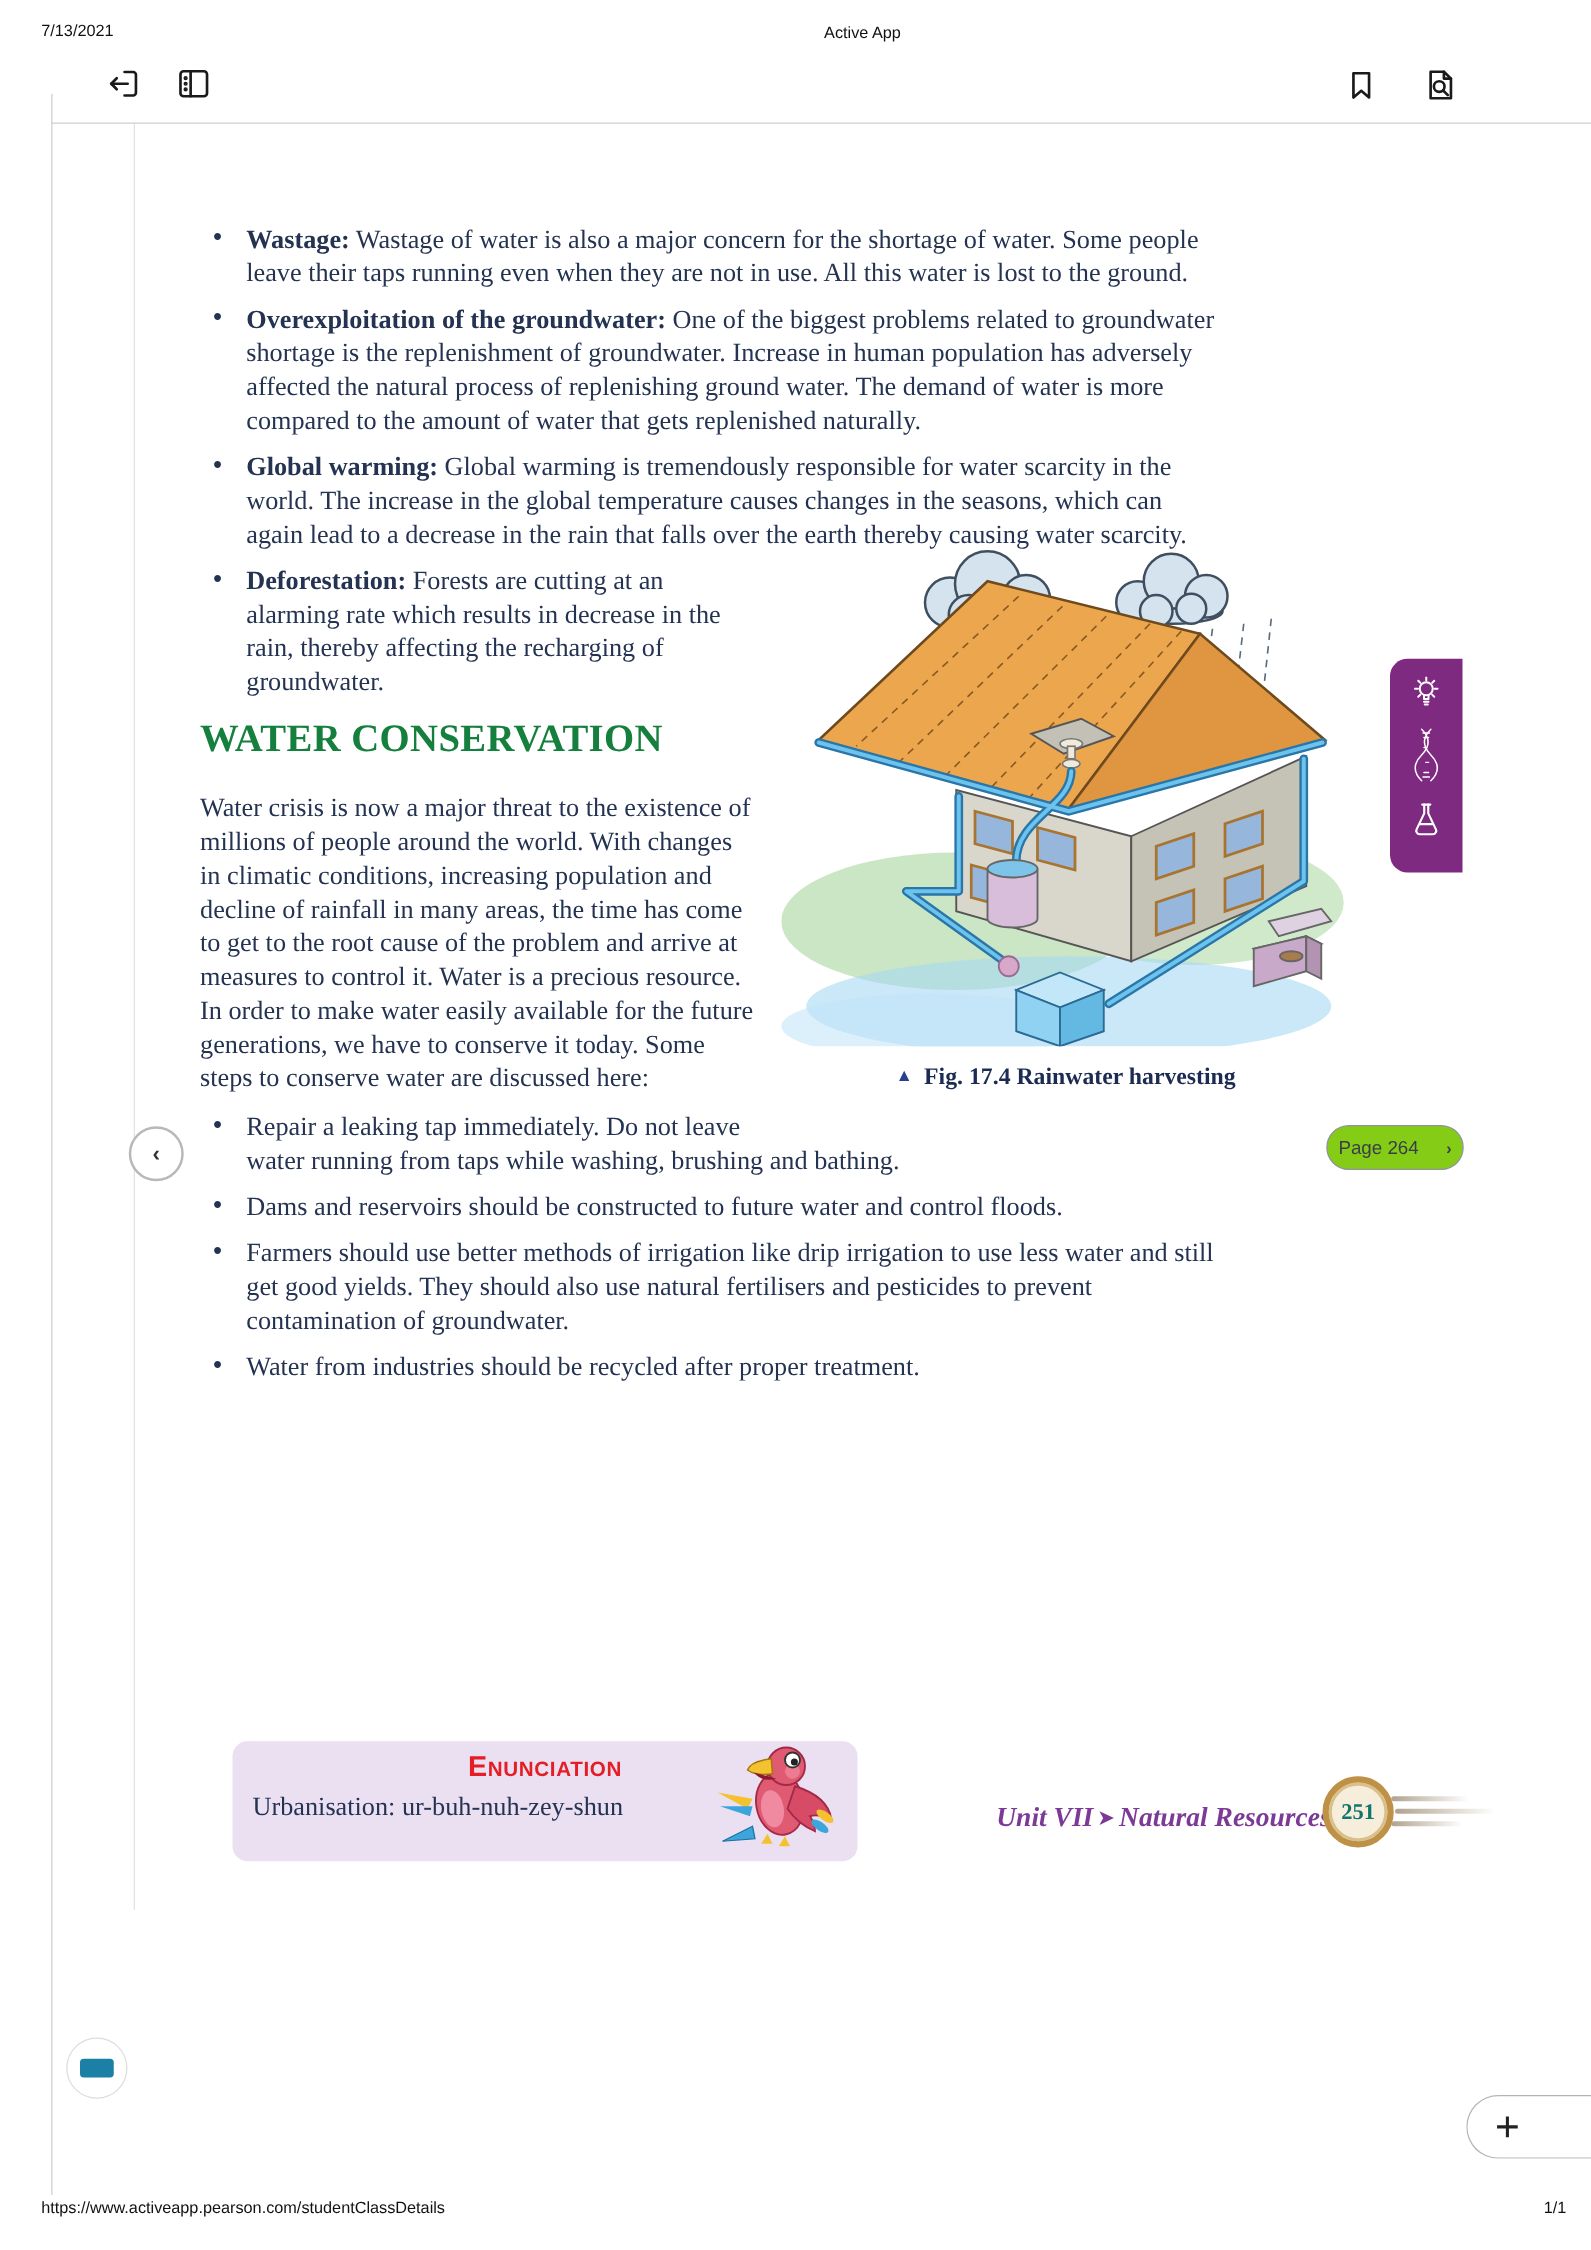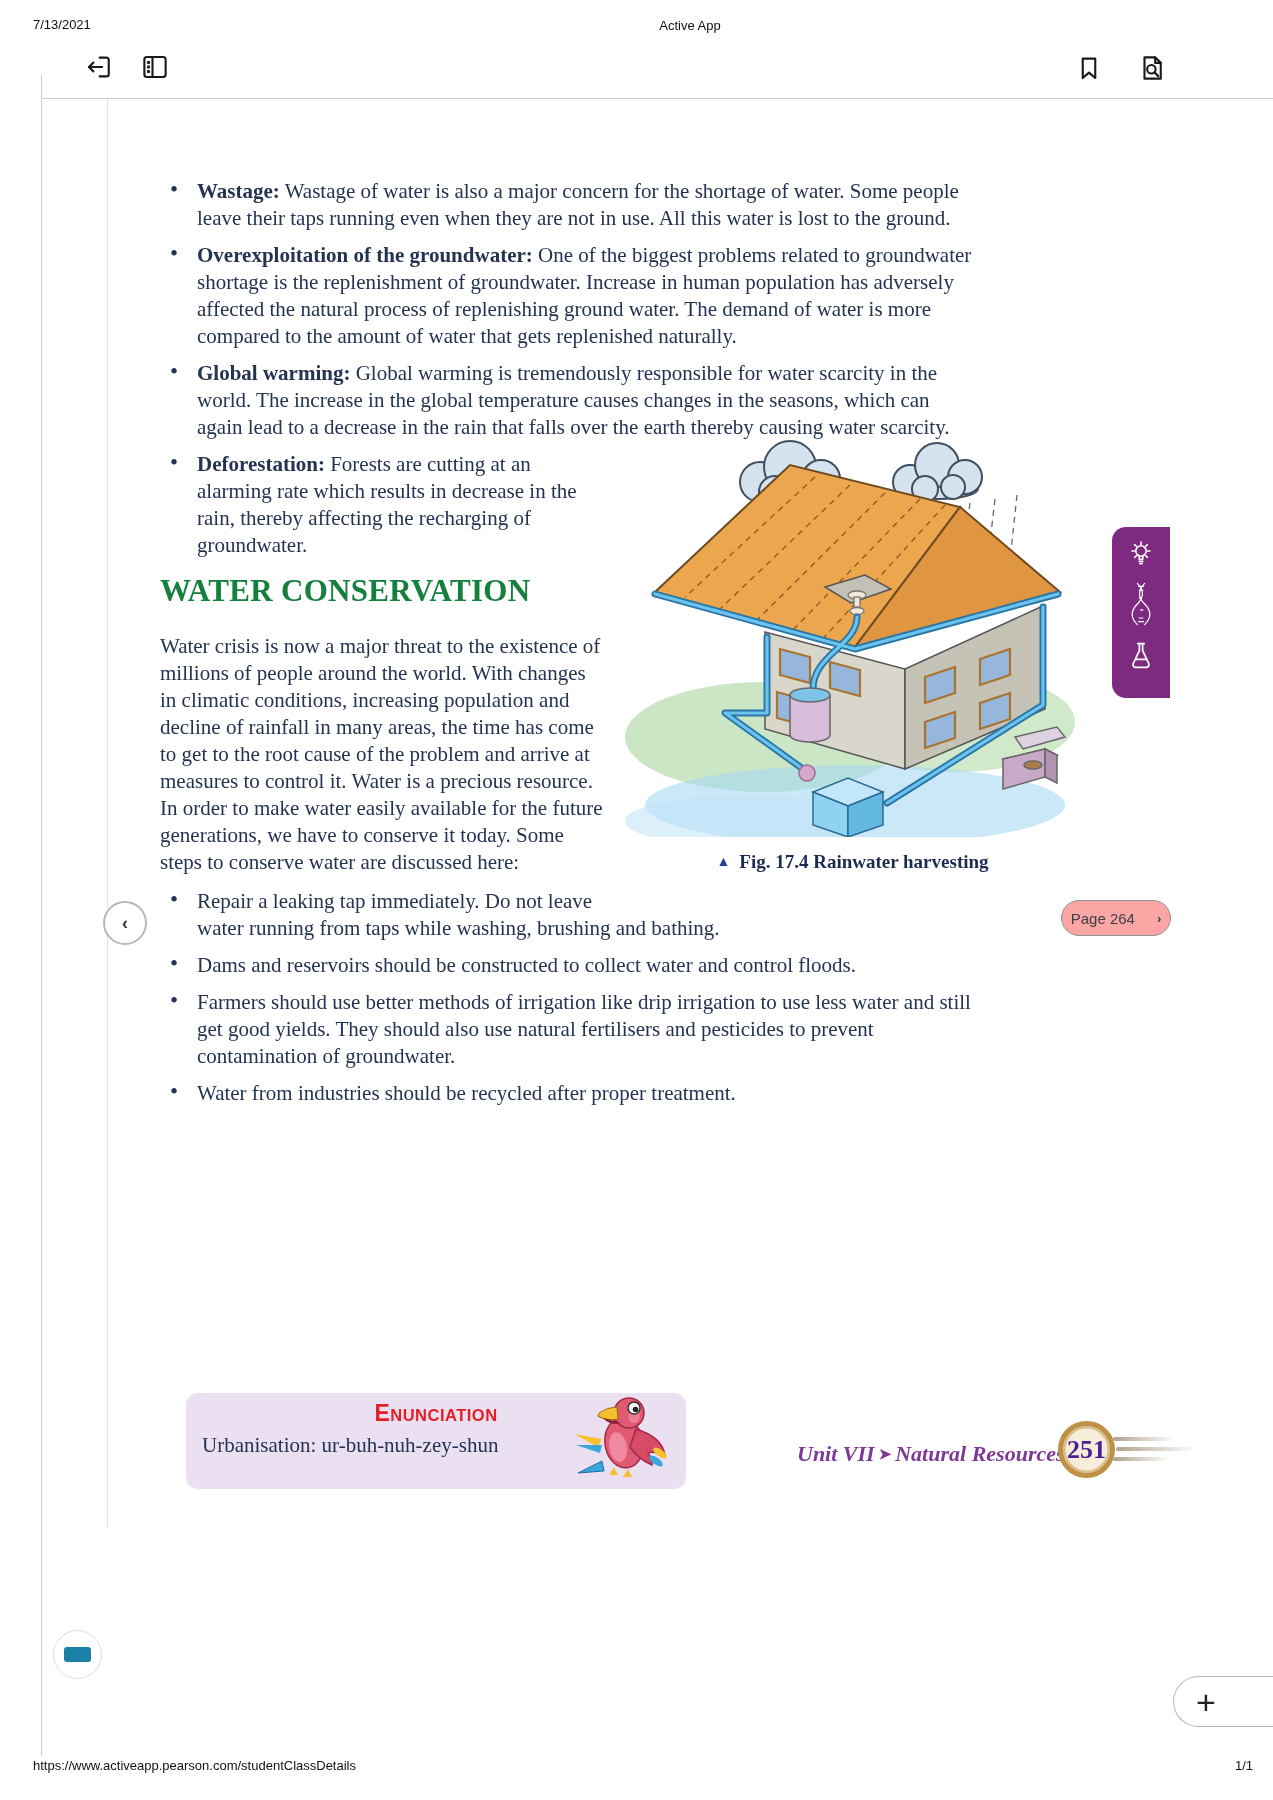--- a/index.html
+++ b/index.html
@@ -41,35 +41,35 @@
   .enun-head .big{font-size:23px;letter-spacing:.5px;}
   .enun-head .rest{font-size:16.5px;letter-spacing:.5px;}
   .enun-text{position:absolute;left:16px;top:40px;font-size:21px;color:#253352;}
   .parrot{position:absolute;left:384px;top:-6px;width:104px;height:100px;}
   
   .unit-footer{position:absolute;left:797px;top:1441px;font-size:22px;font-style:italic;font-weight:bold;color:#7c3a96;}
   .unit-footer .arrow{font-style:normal;font-size:15px;vertical-align:2px;padding:0 4px;}
   .badge{position:absolute;left:1058px;top:1421px;width:57px;height:57px;border-radius:50%;
     border:5px solid #bf9146;box-sizing:border-box;background:#f6eedb;
     box-shadow:inset 0 0 0 2.5px #d9c08a;display:flex;align-items:center;justify-content:center;}
-  .badge span{font-size:26px;font-weight:bold;color:#4c1d95;}
+  .badge span{font-size:18px;font-weight:bold;color:#0f766e;}
   .speed{position:absolute;height:4px;border-radius:2px;background:linear-gradient(to right,#b0a38e,rgba(176,163,142,0));}
   .sp1{left:1113px;top:1437px;width:62px;}
   .sp2{left:1116px;top:1447px;width:80px;}
   .sp3{left:1113px;top:1457px;width:57px;}
   
   .tool-tab{position:absolute;left:1112px;top:527px;width:58px;height:171px;background:#7e2a80;
     border-radius:14px 0 0 14px;display:flex;flex-direction:column;align-items:center;padding-top:14px;box-sizing:border-box;cursor:pointer;}
   .tool-tab svg{stroke:#fff;fill:none;stroke-width:1.6;stroke-linecap:round;stroke-linejoin:round;}
   
   .prev-btn{position:absolute;left:103px;top:901px;width:44px;height:44px;border-radius:50%;
     border:2px solid #b8b8b8;background:#fff;box-sizing:border-box;display:flex;align-items:center;justify-content:center;
     font:bold 18px "Liberation Sans",sans-serif;color:#333;cursor:pointer;}
   .page-btn{position:absolute;left:1061px;top:900px;width:110px;height:36px;border-radius:18px;
-    border:1.5px solid #8f949b;background:#fca5a5;box-sizing:border-box;display:flex;align-items:center;justify-content:center;gap:22px;
+    border:1.5px solid #8f949b;background:#84cc16;box-sizing:border-box;display:flex;align-items:center;justify-content:center;gap:22px;
     font:15px "Liberation Sans",sans-serif;color:#3a3f47;cursor:pointer;}
   .page-btn .chev{font-weight:bold;font-size:13px;}
   .teal-btn{position:absolute;left:53px;top:1630px;width:49px;height:49px;border-radius:50%;
     border:1px solid #ddd;background:#fff;box-sizing:border-box;display:flex;align-items:center;justify-content:center;cursor:pointer;}
   .teal-btn .swatch{width:27px;height:15px;border-radius:3px;background:#1b7fa6;}
   .zoom-btn{position:absolute;left:1173px;top:1676px;width:110px;height:51px;border-radius:26px 0 0 26px;
     border:1px solid #b5b5b5;border-right:none;background:#fff;box-sizing:border-box;display:flex;align-items:center;cursor:pointer;}
   .zoom-btn span{font:300 34px "Liberation Sans",sans-serif;color:#222;margin-left:22px;line-height:0;}
 </style>
 </head>
@@ -224,21 +224,21 @@
 
   <ul class="blist">
     <li><span class="b-lead">Deforestation:</span><span> Forests are cutting at an alarming rate which results in decrease in the rain, thereby affecting the recharging of groundwater.</span></li>
   </ul>
 
   <h2 class="wc">WATER CONSERVATION</h2>
   <p>Water crisis is now a major threat to the existence of millions of people around the world. With changes in climatic conditions, increasing population and decline of rainfall in many areas, the time has come to get to the root cause of the problem and arrive at measures to control it. Water is a precious resource. In order to make water easily available for the future generations, we have to conserve it today. Some steps to conserve water are discussed here:</p>
 
   <ul class="blist">
     <li><span>Repair a leaking tap immediately. Do not leave water running from taps while washing, brushing and bathing.</span></li>
-    <li><span>Dams and reservoirs should be constructed to collect water and control floods.</span></li>
+    <li><span>Dams and reservoirs should be constructed to future water and control floods.</span></li>
     <li><span>Farmers should use better methods of irrigation like drip irrigation to use less water and still get good yields. They should also use natural fertilisers and pesticides to prevent contamination of groundwater.</span></li>
     <li><span>Water from industries should be recycled after proper treatment.</span></li>
   </ul>
 </div>
 
 <div class="enun">
   <div class="enun-head"><span class="big">E</span><span class="rest">NUNCIATION</span></div>
   <div class="enun-text">Urbanisation: ur-buh-nuh-zey-shun</div>
   <svg class="parrot" viewBox="0 0 100 100">
     <polygon points="30,52 2,47 26,60" fill="#f4c12f"></polygon>

